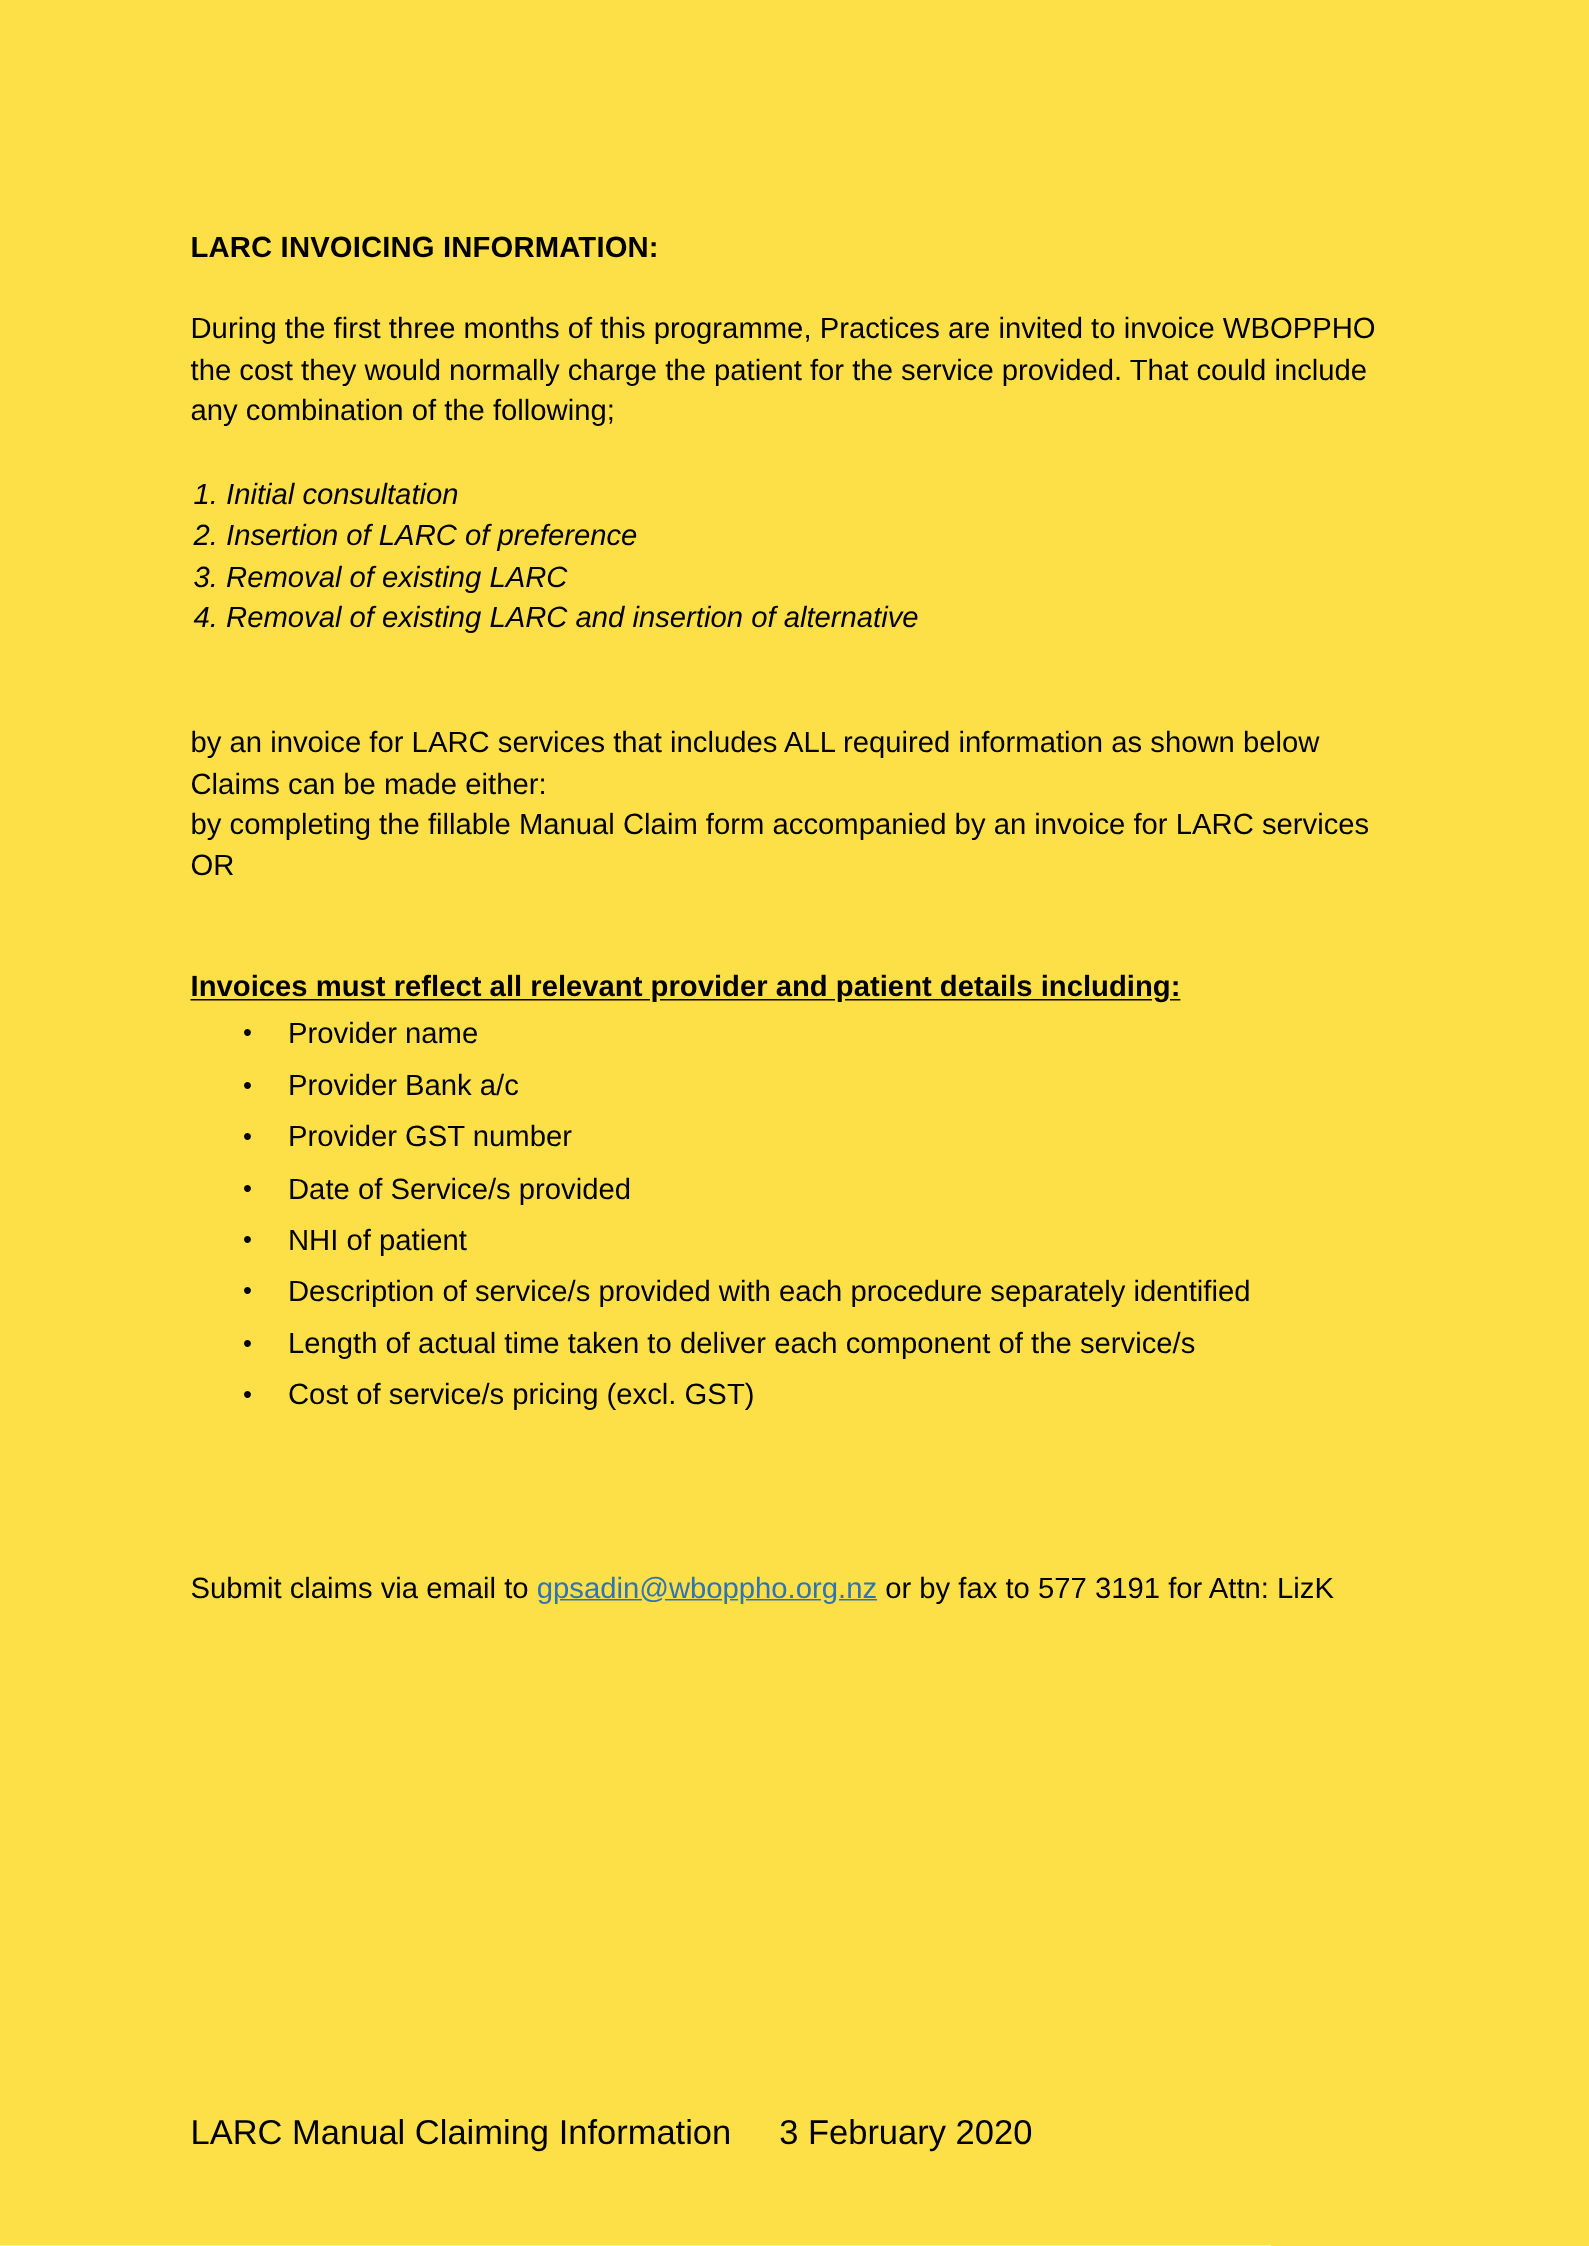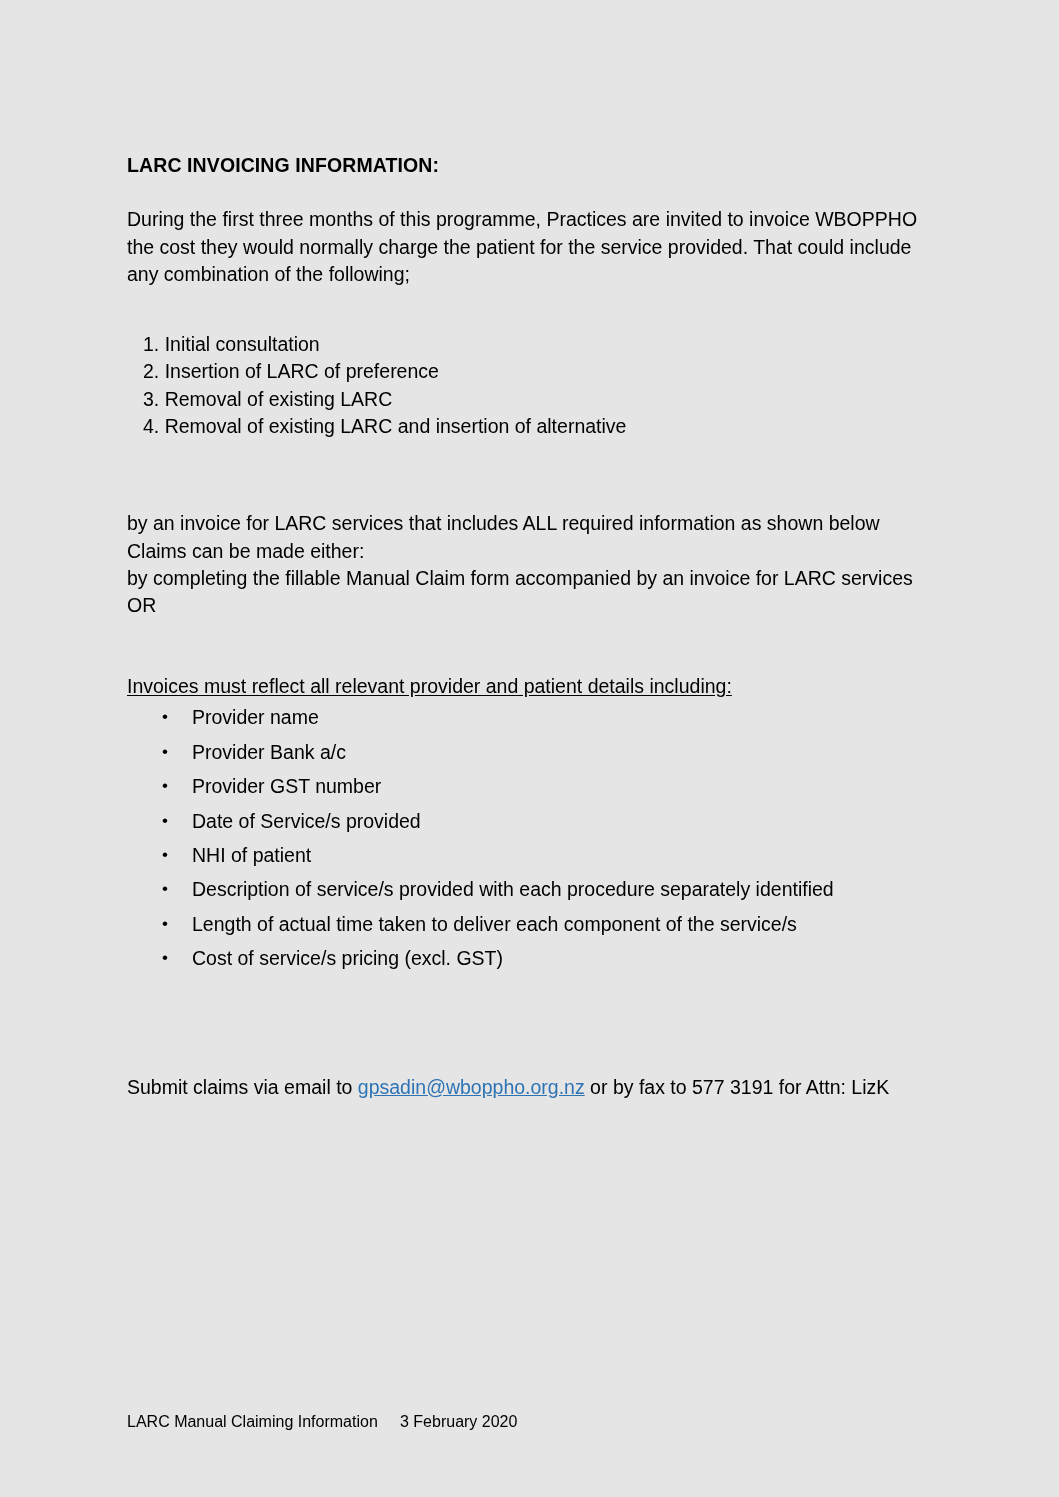--- a/index.html
+++ b/index.html
@@ -16,21 +16,21 @@
     color: #000000;
     -webkit-font-smoothing: antialiased;
   }
 
   .page {
     position: absolute;
     left: 0;
     top: 0;
     width: 1059px;
     height: 1497px;
-    background: #e5e5e5;
+    background: #fde047;
     overflow: hidden;
   }
 
   
   .content {
     position: absolute;
     left: 127px;
     top: 152px;
     width: 806px;
     font-size: 19.5px;
@@ -45,31 +45,32 @@
 
   .spacer {
     height: 27.2px;
   }
 
   p.para {
     margin: 0;
   }
 
   .numbered-list {
-    margin: 16px;
+    margin: 2px;
     padding: 0;
     list-style: none;
+    font-style: italic;
   }
   .numbered-list li {
     margin: 0;
     padding: 0;
   }
 
   .underline-heading {
-    font-weight: normal;
+    font-weight: bold;
     text-decoration: underline;
     text-underline-offset: 2px;
     margin: 0;
   }
 
   
   .bullet-list {
     margin: 0;
     padding: 0;
     list-style: none;
@@ -91,21 +92,21 @@
   a.maillink {
     color: #2E74B5;
     text-decoration: underline;
     text-underline-offset: 1px;
   }
 
   .footer {
     position: absolute;
     left: 127px;
     top: 1408px;
-    font-size: 16px;
+    font-size: 23px;
     line-height: 27.2px;
     white-space: pre;
   }
 
   .gap-big { height: 54px; }
   .gap-submit { height: 98px; }
 </style>
 </head>
 <body>
 

